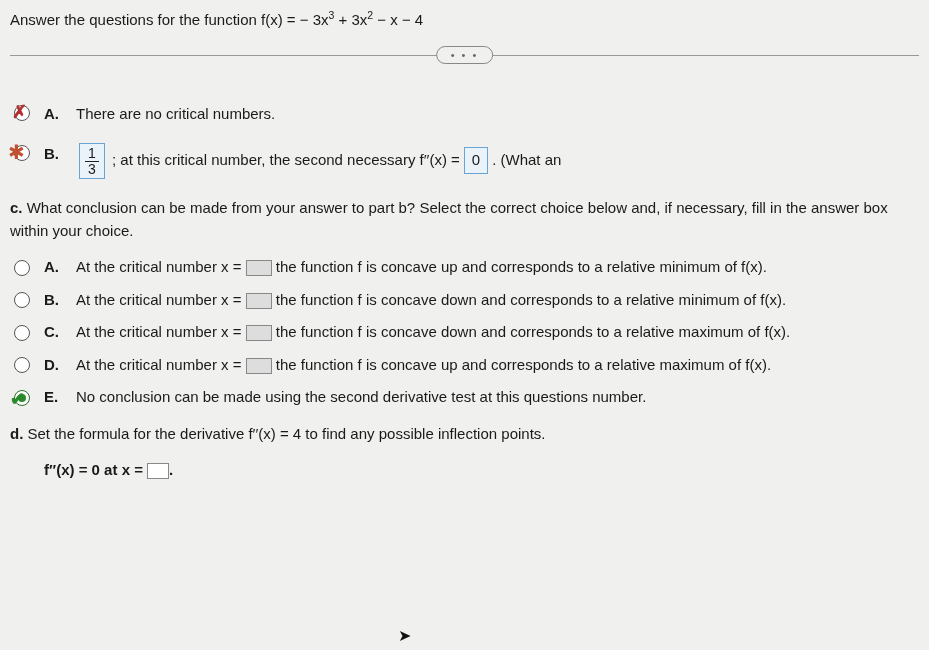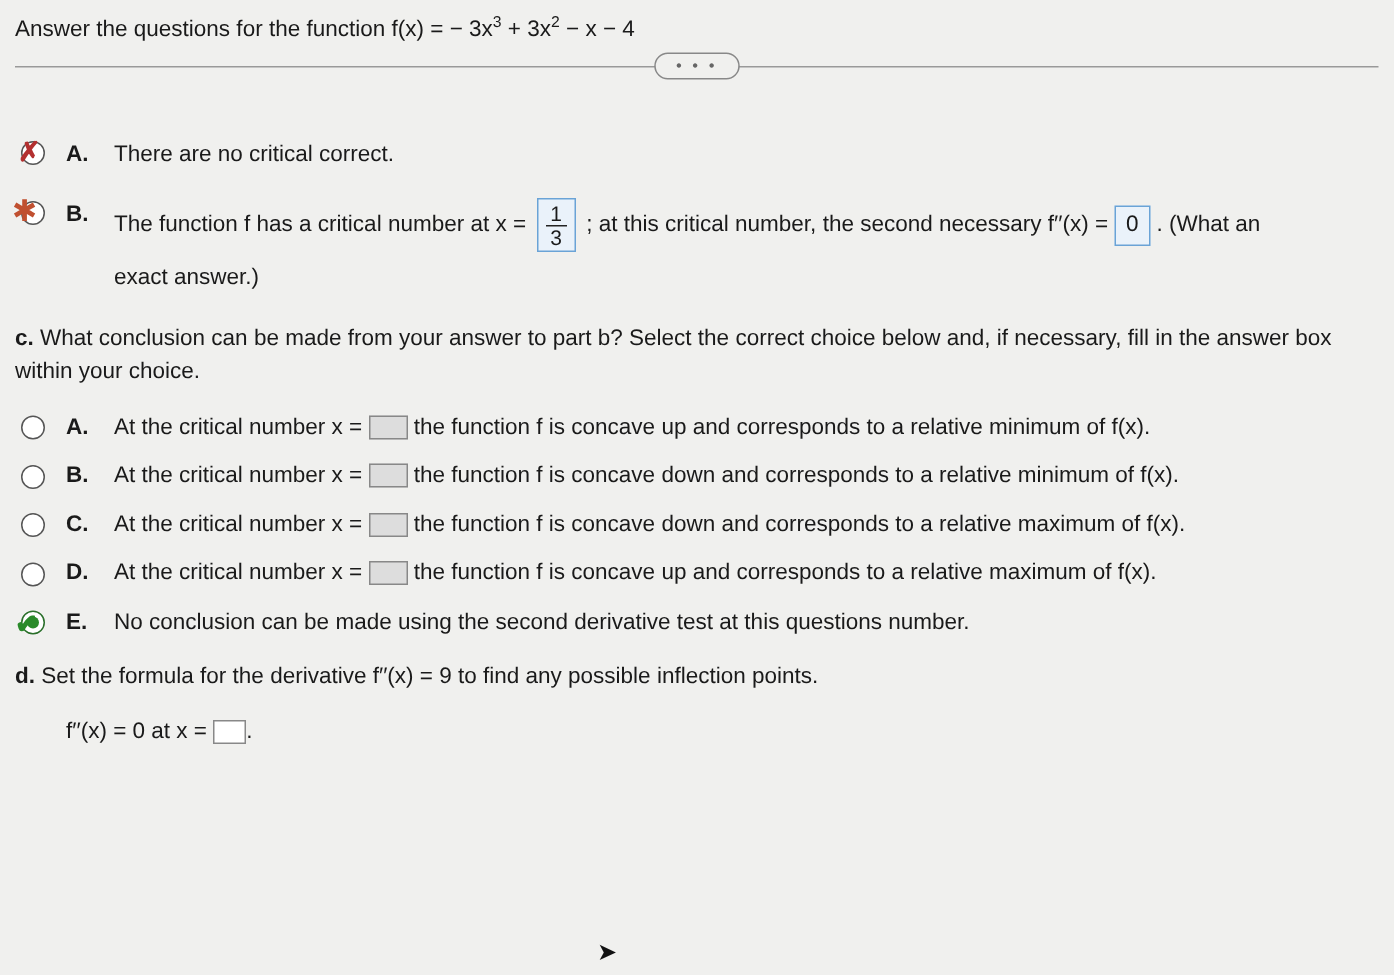--- a/index.html
+++ b/index.html
@@ -6,21 +6,21 @@
     body {
       font-family: Arial, Helvetica, sans-serif;
       font-size: 15px;
       color: #1a1a1a;
       background: #f0f0ee;
       width: 929px;
       padding: 8px 10px;
       line-height: 1.5;
     }
     .header {
-      margin-bottom: 12px;
+      margin-bottom: 23px;
     }
     .divider-row {
       position: relative;
       height: 28px;
       margin-bottom: 20px;
       border-top: 1px solid #999;
     }
     .divider-pill {
       position: absolute;
       left: 50%;
@@ -132,21 +132,21 @@
     .subq {
       margin: 14px 0 14px 0;
     }
     .choice-row {
       display:flex;
       align-items:center;
       margin: 10px 0;
       gap:10px;
     }
     .choice-row .radio-wrap{padding-top:0;}
-    .indent { margin-left: 34px; }
+    .indent { margin-left: 34px; font-weight: bold; }
     .cursor {
       position: fixed;
       left: 398px;
       top: 624px;
       font-size: 16px;
       color: #111;
       pointer-events:none;
     }
   </style>
 </head>
@@ -163,39 +163,37 @@
 <div class="divider-row">
   <div class="divider-pill">• • •</div>
 </div>
 
 <div class="option-row">
   <div class="radio-wrap">
     <div class="radio-circle"></div>
     <span class="overlay-x">✗</span>
   </div>
   <div class="opt-label">A.</div>
-  <div class="opt-text">There are no critical correct.</div>
+  <div class="opt-text">There are no critical numbers.</div>
 </div>
 
 <div class="option-row">
   <div class="radio-wrap">
     <div class="radio-circle"></div>
     <span class="overlay-star">✱</span>
   </div>
   <div class="opt-label">B.</div>
   <div class="opt-text">
-    <span>The function f has a critical number at x = </span>
     <span class="frac frac-inbox">
       <span class="num">1</span>
       <span class="den">3</span>
     </span>
     <span> ; at this critical number, the second necessary f′′(x) = </span>
     <span class="ans-box">0</span>
     <span>. (What an</span>
-    <div style="margin-top:6px;">exact answer.)</div>
   </div>
 </div>
 
 <div class="subq">
   <b>c.</b><span> What conclusion can be made from your answer to part b? Select the correct choice below and, if necessary, fill in the answer box within your choice.</span>
 </div>
 
 <div class="choice-row">
   <div class="radio-wrap">
       <div class="radio-circle"></div>
@@ -239,19 +237,19 @@
 <div class="choice-row">
   <div class="radio-wrap">
     <div class="radio-filled"></div>
     <span class="overlay-check">✔</span>
   </div>
   <div class="opt-label">E.</div>
   <div class="opt-text">No conclusion can be made using the second derivative test at this questions number.</div>
 </div>
 
 <div class="subq">
-  <b>d.</b><span> Set the formula for the derivative f′′(x) = 9 to find any possible inflection points.</span>
+  <b>d.</b><span> Set the formula for the derivative f′′(x) = 4 to find any possible inflection points.</span>
 </div>
 <div class="indent">
   <span>f′′(x) = 0 at x = </span><span class="empty-box"></span><span>.</span>
 </div>
 
 <div class="cursor">➤</div>
 
 </body></html>

